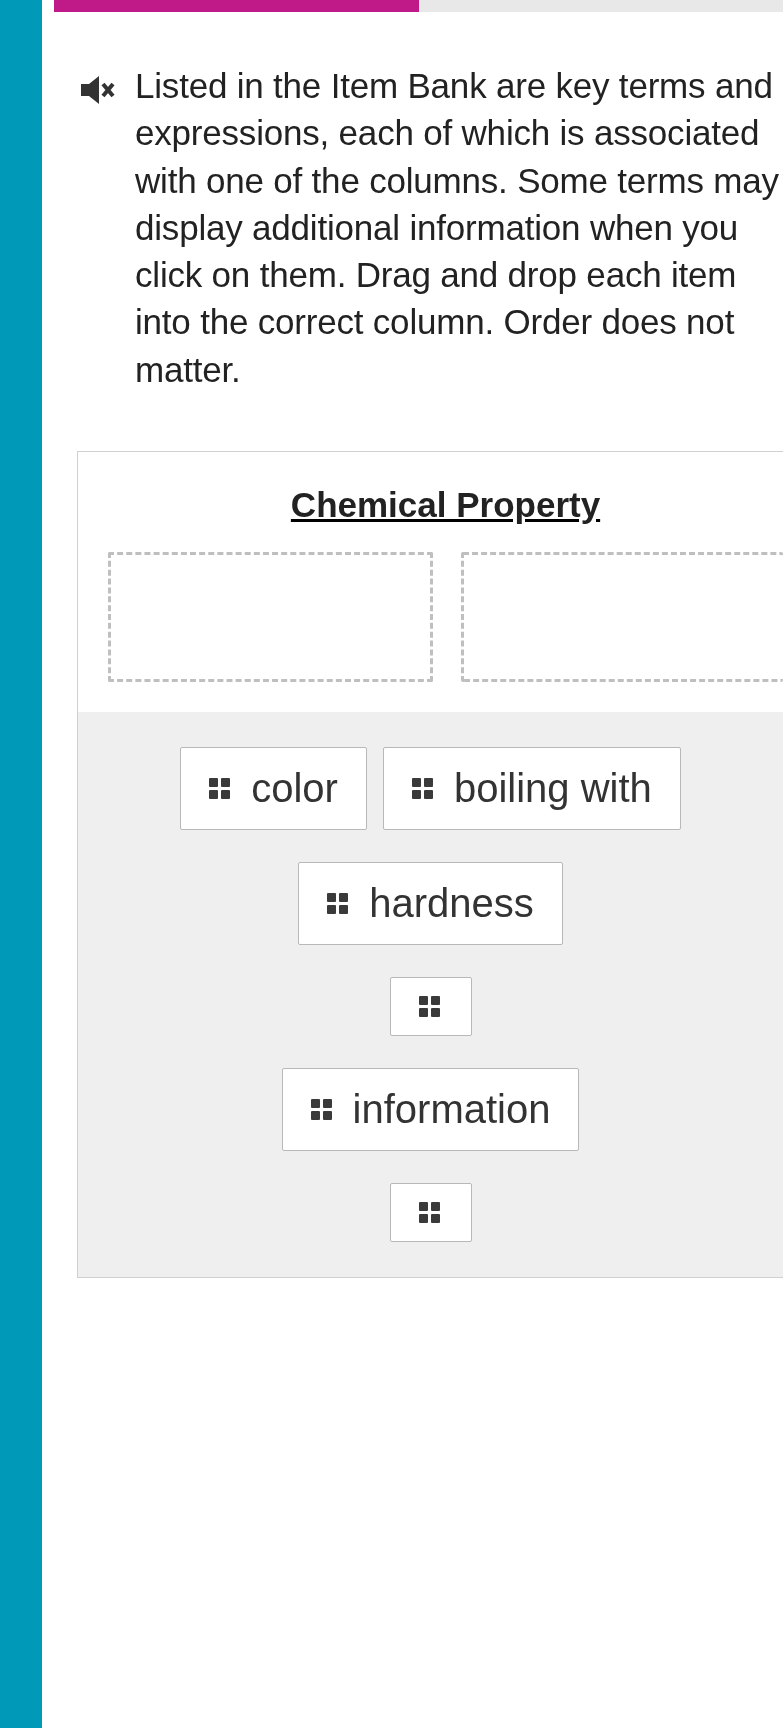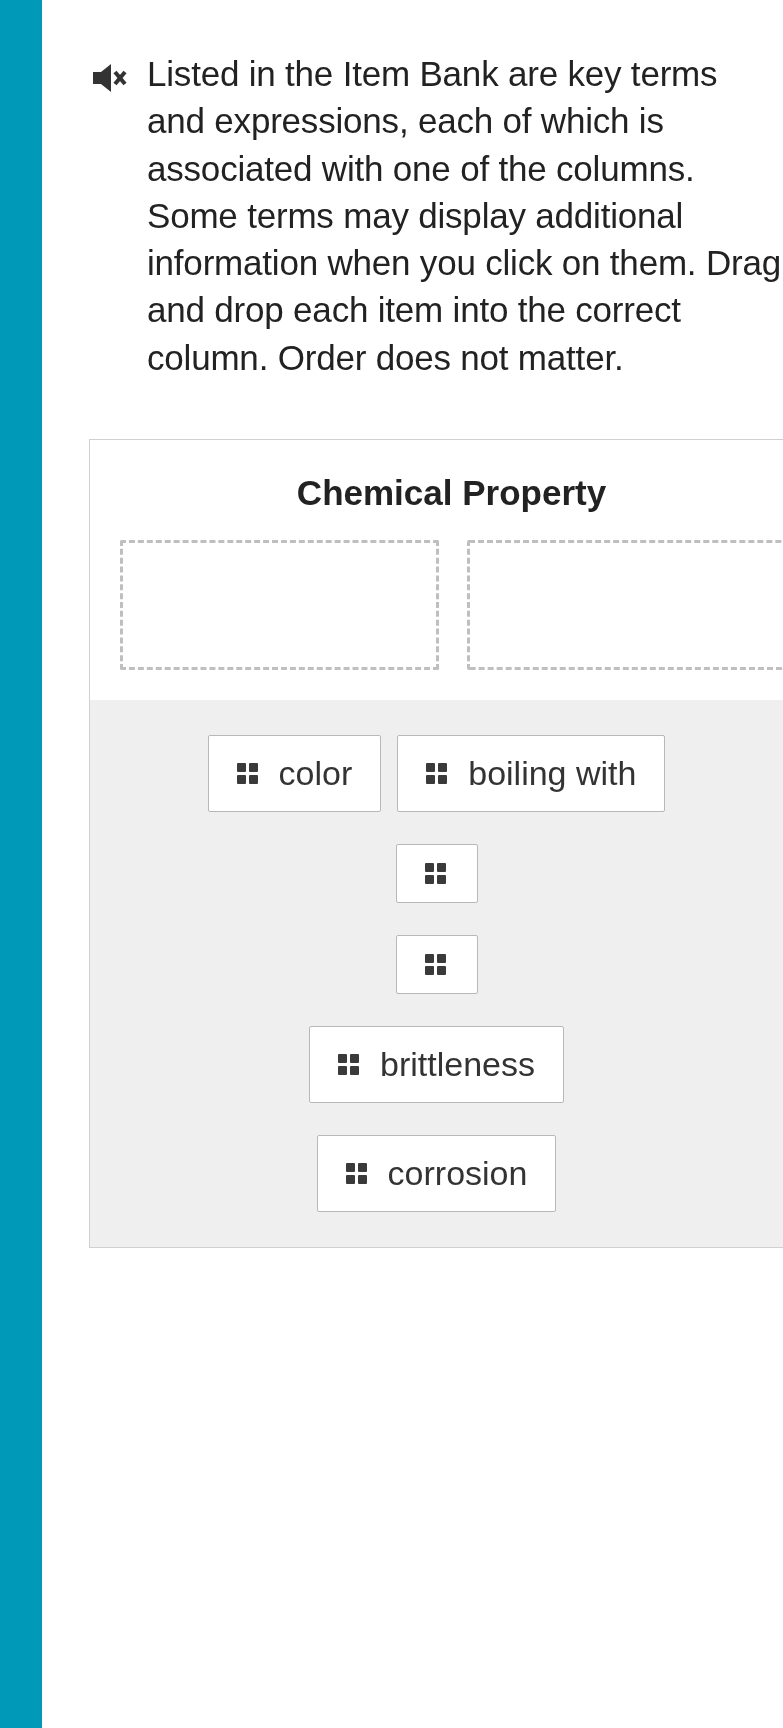--- a/index.html
+++ b/index.html
@@ -19,21 +19,21 @@
       height: 100%;
     }
     .left-bar {
       width: 42px;
       background: #0099b8;
       flex-shrink: 0;
     }
     .main {
       flex: 1;
       display: flex;
-      flex-direction: row;
+      flex-direction: column;
     }
     .progress-track {
       height: 12px;
       background: #e8e8e8;
       position: relative;
       margin-left: 12px;
     }
     .progress-fill {
       height: 100%;
       background: #c01a88;
@@ -62,20 +62,21 @@
       border: 1px solid #d0d0d0;
       border-right: none;
       border-bottom: none;
       background: #fff;
       padding: 30px 0 30px 30px;
     }
     .columns-header {
       display: flex;
       gap: 88px;
       padding: 0 30px;
+      text-decoration: underline;
     }
     .col-title {
       font-size: 35px;
       font-weight: 700;
       text-align: center;
       color: #222;
       line-height: 1.3;
       flex: 1;
     }
     .drop-zones {
@@ -101,21 +102,21 @@
       display: flex;
       flex-wrap: wrap;
       justify-content: center;
       gap: 16px;
     }
     .drag-item {
       background: #fff;
       border: 1px solid #b8b8b8;
       border-radius: 2px;
       padding: 18px 28px;
-      font-size: 34px;
+      font-size: 40px;
       color: #333;
       display: inline-flex;
       align-items: center;
       gap: 18px;
       cursor: grab;
     }
     .grip-icon {
       display: inline-flex;
       flex-wrap: wrap;
       width: 24px;
@@ -183,46 +184,46 @@
           <span>boiling with</span>
         </div>
         <div class="row-break"></div>
         <div class="drag-item">
           <span class="grip-icon">
             <span class="grip-dot"></span>
               <span class="grip-dot"></span>
               <span class="grip-dot"></span>
               <span class="grip-dot"></span>
           </span>
-        </div>
-        <div class="row-break"></div>
-        <div class="drag-item">
-          <span class="grip-icon">
-            <span class="grip-dot"></span>
-              <span class="grip-dot"></span>
-              <span class="grip-dot"></span>
-              <span class="grip-dot"></span>
-          </span>
-        </div>
-        <div class="row-break"></div>
-        <div class="drag-item">
-          <span class="grip-icon">
-            <span class="grip-dot"></span>
-              <span class="grip-dot"></span>
-              <span class="grip-dot"></span>
-              <span class="grip-dot"></span>
-          </span>
-          <span>brittleness</span>
-        </div>
-        <div class="row-break"></div>
-        <div class="drag-item">
-          <span class="grip-icon">
-            <span class="grip-dot"></span>
-              <span class="grip-dot"></span>
-              <span class="grip-dot"></span>
-              <span class="grip-dot"></span>
-          </span>
-          <span>corrosion</span>
+          <span>hardness</span>
+        </div>
+        <div class="row-break"></div>
+        <div class="drag-item">
+          <span class="grip-icon">
+            <span class="grip-dot"></span>
+              <span class="grip-dot"></span>
+              <span class="grip-dot"></span>
+              <span class="grip-dot"></span>
+          </span>
+        </div>
+        <div class="row-break"></div>
+        <div class="drag-item">
+          <span class="grip-icon">
+            <span class="grip-dot"></span>
+              <span class="grip-dot"></span>
+              <span class="grip-dot"></span>
+              <span class="grip-dot"></span>
+          </span>
+          <span>information</span>
+        </div>
+        <div class="row-break"></div>
+        <div class="drag-item">
+          <span class="grip-icon">
+            <span class="grip-dot"></span>
+              <span class="grip-dot"></span>
+              <span class="grip-dot"></span>
+              <span class="grip-dot"></span>
+          </span>
         </div>
       </div>
     </div>
   </div>
 </div>
 
 </body></html>

